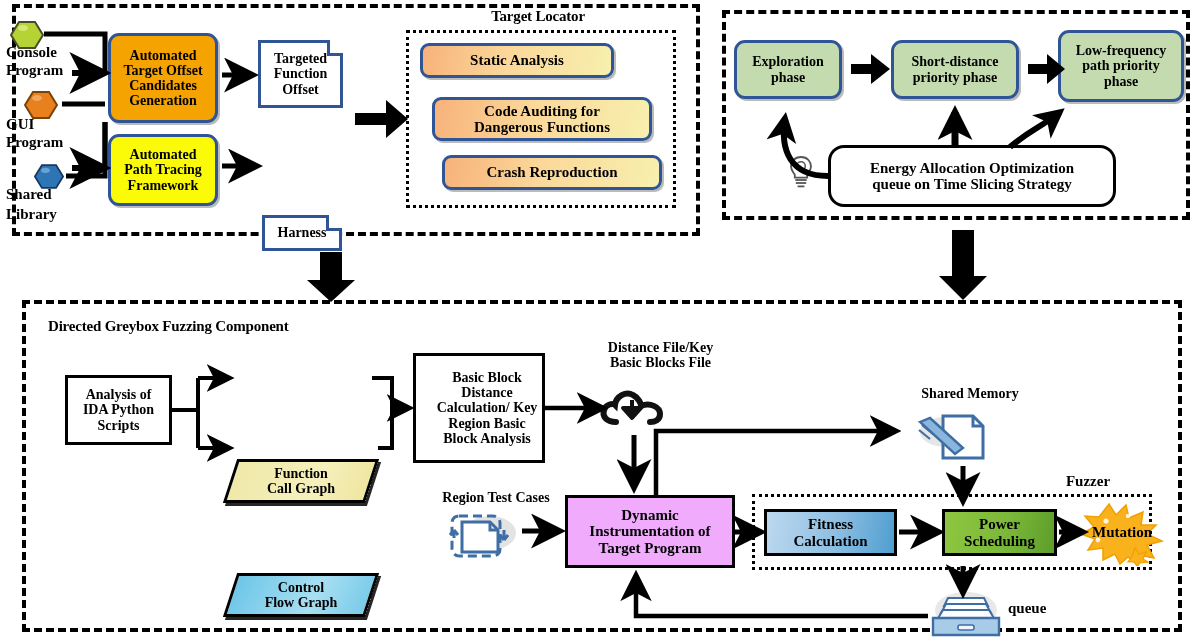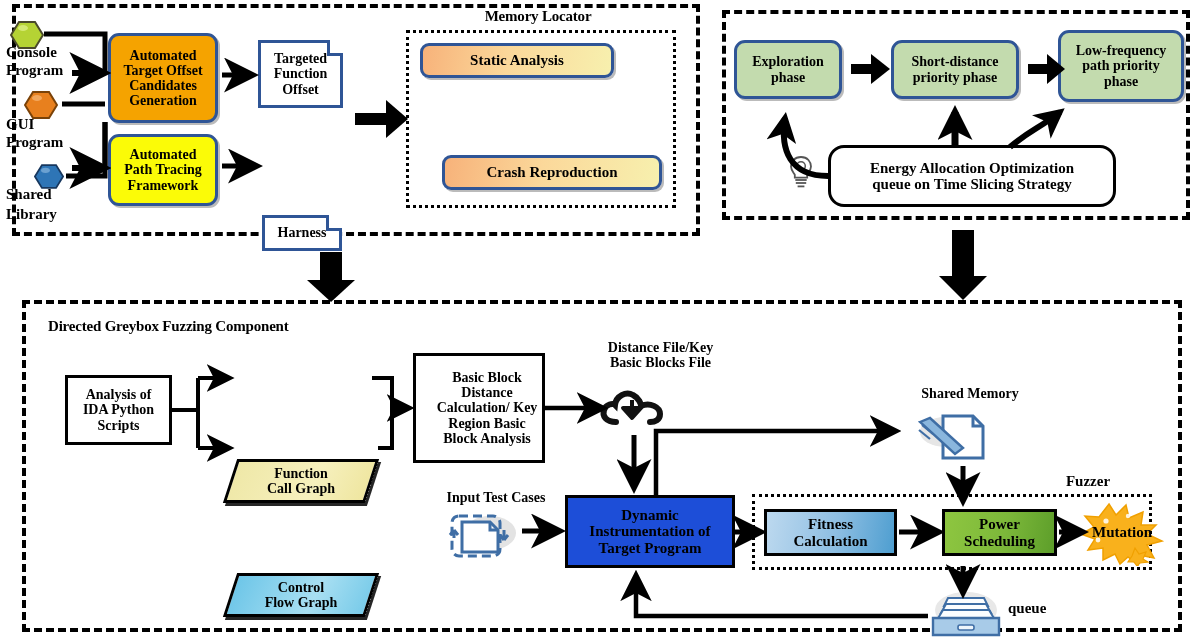--- a/index.html
+++ b/index.html
@@ -69,21 +69,21 @@
     border-radius:9px;
     background:linear-gradient(100deg,#f7b27a 0%,#fbd89a 45%,#f7f0ae 100%);
     box-shadow:2px 2px 0 rgba(60,60,60,.35);
   }
 
   
   .blackbox{
     border:3px solid #000;
     background:#fff;
   }
-  .cyan-fill{background:#1d4ed8;}
+  .cyan-fill{background:#f0abfc;}
 
   
   .round-black{
     border:3px solid #000;
     border-radius:16px;
     background:#fff;
   }
 
   
   .para{
@@ -168,28 +168,32 @@
   <div class="abs node docbox" style="left:258px;top:40px;width:85px;height:68px;font-size:14px;text-align:center;">
     <span style="white-space:pre-line;position:relative;z-index:3;">Targeted
 Function
 Offset</span>
   </div>
 
   <div class="abs node docbox" style="left:262px;top:147px;width:80px;height:36px;font-size:14px;">
     <span style="white-space:pre-line;position:relative;z-index:3;text-align:right;">Harness</span>
   </div>
 
-  <div class="abs sec-title" style="left:448px;top:8px;width:180px;text-align:center;">Memory Locator</div>
+  <div class="abs sec-title" style="left:448px;top:8px;width:180px;text-align:center;">Target Locator</div>
 
   <div class="abs frame-dotted" style="left:406px;top:30px;width:270px;height:178px;"></div>
 
   <div class="abs node pill" style="left:420px;top:43px;width:194px;height:35px;font-size:15px;">
     <span style="white-space:pre-line;">Static Analysis</span>
   </div>
 
+  <div class="abs node pill" style="left:432px;top:97px;width:220px;height:44px;font-size:15px;">
+    <span style="white-space:pre-line;">Code Auditing for
+Dangerous Functions</span>
+  </div>
 
   <div class="abs node pill" style="left:442px;top:155px;width:220px;height:35px;font-size:15px;">
     <span style="white-space:pre-line;">Crash Reproduction</span>
   </div>
 
   <div class="abs frame-dashed" style="left:722px;top:10px;width:468px;height:210px;"></div>
 
 
   <div class="abs node rounded-blue green-fill" style="left:734px;top:40px;width:108px;height:59px;font-size:14px;">
     <span style="white-space:pre-line;">Exploration
@@ -255,21 +259,21 @@
   <div class="lbl-plain" style="left:578px;top:340px;width:165px;font-size:14px;white-space:pre-line;">Distance File/Key
 Basic Blocks File</div>
 
   <div class="icon-wrap" style="left:598px;top:386px;">
     <svg width="72" height="44" viewBox="0 0 72 44">
       <path d="M18 36 C8 36 4 30 6 24 C8 18 15 17 17 19 C18 10 28 5 35 9 C41 12 43 18 43 20 C52 16 62 21 62 28 C62 34 57 36 52 36" fill="none" stroke="#111" stroke-width="6" stroke-linecap="round"></path>
       <path d="M34 14 L34 26 M34 32 L25 22 L43 22 Z" fill="#111" stroke="#111" stroke-width="4" stroke-linejoin="round"></path>
     </svg>
   </div>
 
-  <div class="lbl-plain" style="left:418px;top:490px;width:156px;font-size:14px;">Input Test Cases</div>
+  <div class="lbl-plain" style="left:418px;top:490px;width:156px;font-size:14px;">Region Test Cases</div>
 
   <div class="icon-wrap" style="left:442px;top:508px;">
     <svg width="80" height="58" viewBox="0 0 80 58">
       <ellipse cx="48" cy="25" rx="26" ry="17" fill="#e3e3e3"></ellipse>
       <rect x="10" y="8" width="48" height="40" rx="7" fill="none" stroke="#3f6ea5" stroke-width="3" stroke-dasharray="9 5"></rect>
       <path d="M20 14 L48 14 L56 22 L56 44 L20 44 Z" fill="#fff" stroke="#3f6ea5" stroke-width="3"></path>
       <path d="M48 14 L48 22 L56 22" fill="none" stroke="#3f6ea5" stroke-width="3"></path>
       <path d="M12 30 L12 22 M12 22 L8 27 M12 22 L16 27" fill="none" stroke="#3f6ea5" stroke-width="3"></path>
       <path d="M62 22 L62 32 M62 32 L58 27 M62 32 L66 27" fill="none" stroke="#3f6ea5" stroke-width="3"></path>
     </svg>

